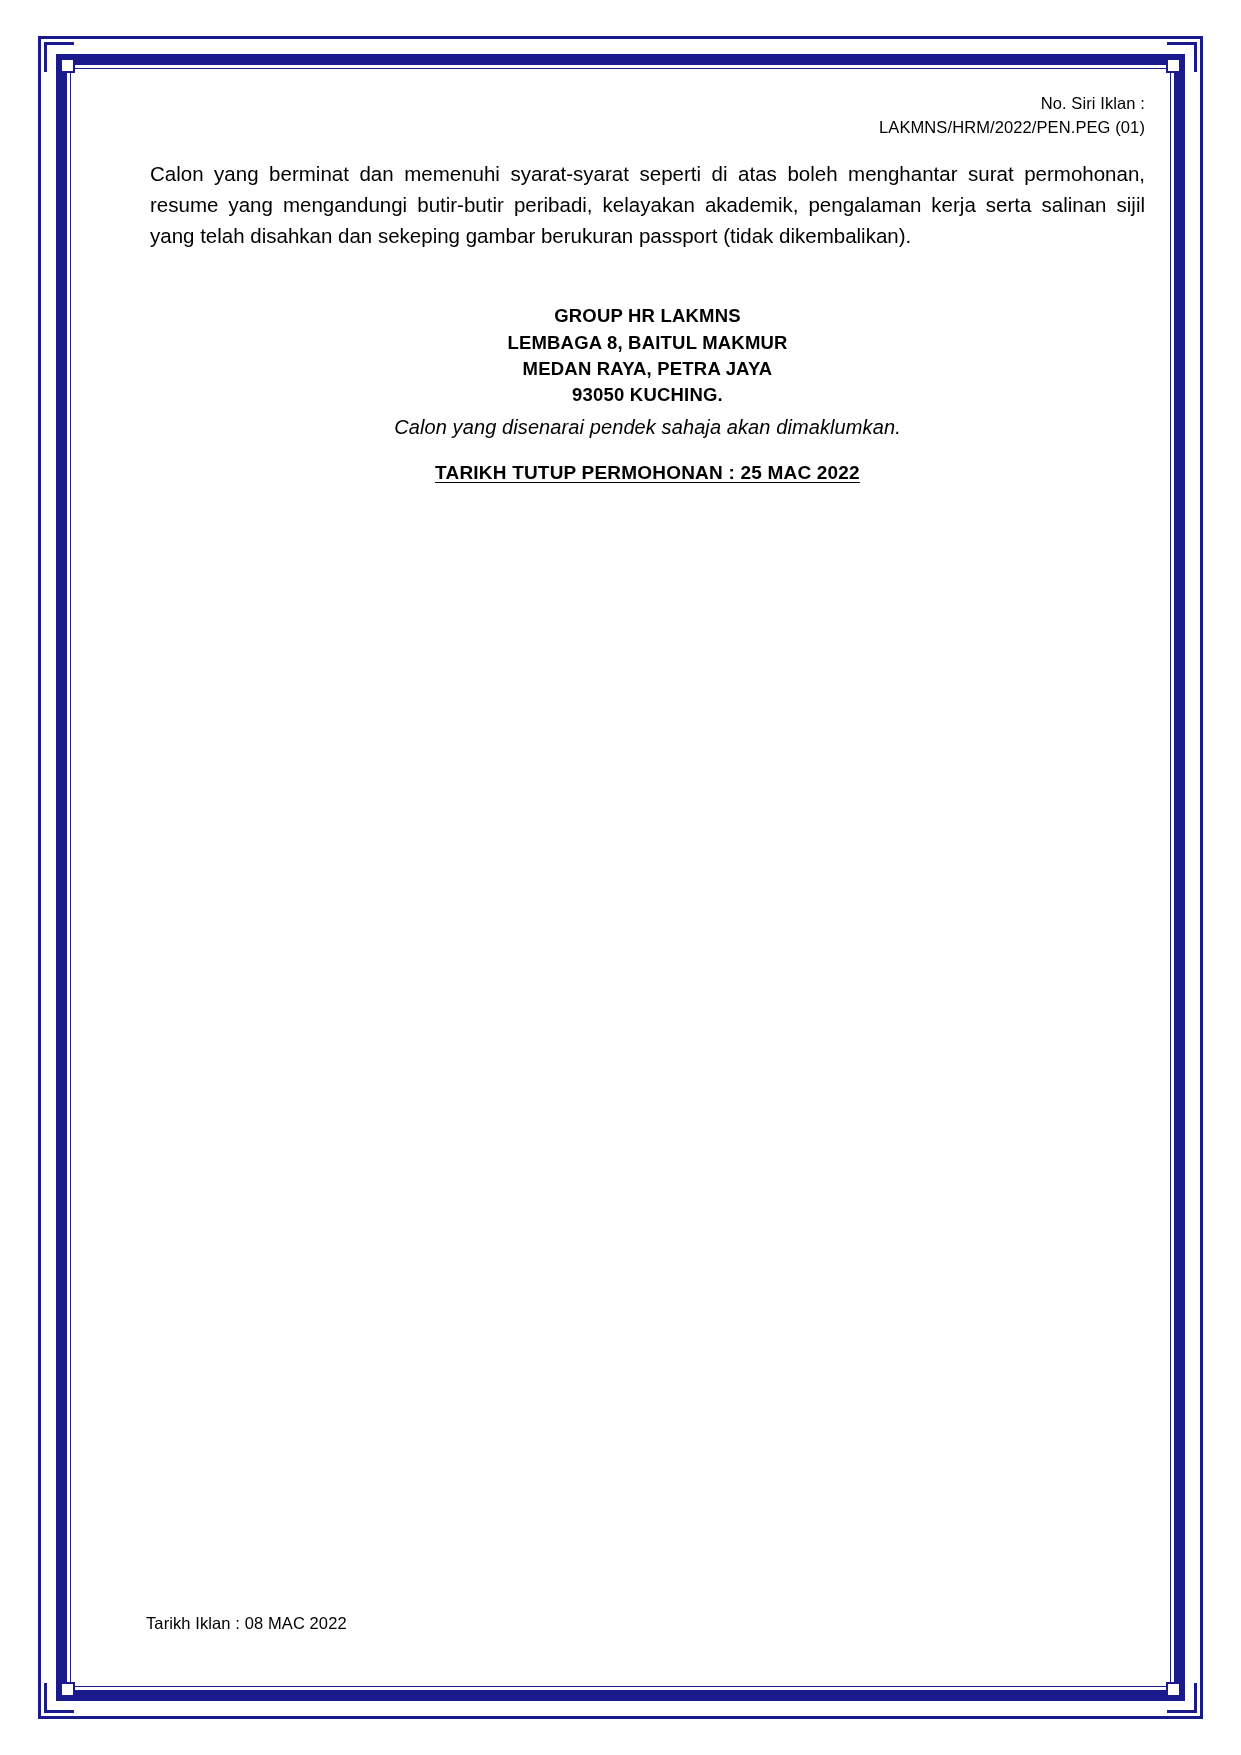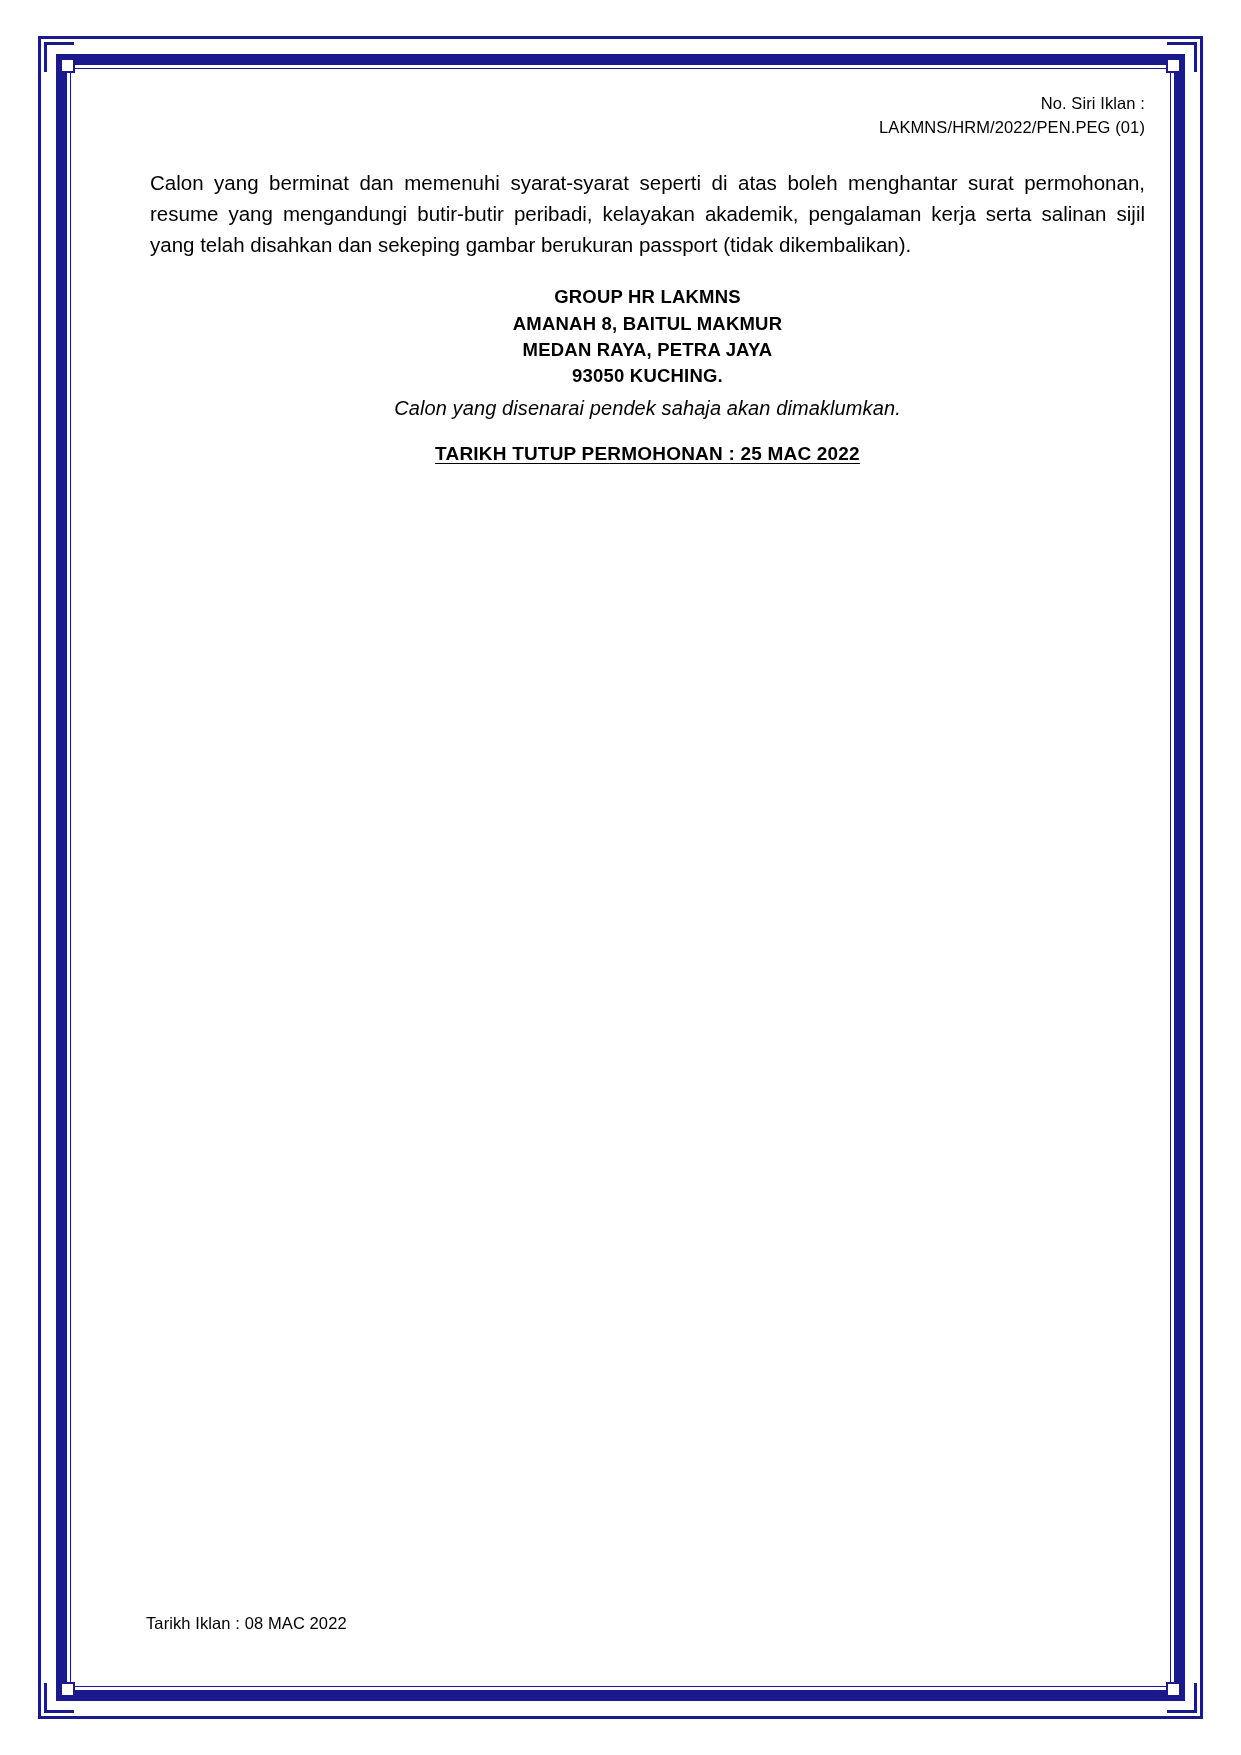--- a/index.html
+++ b/index.html
@@ -82,35 +82,35 @@
   }
 
   .serial-block {
     text-align: right;
     font-size: 16.5px;
     line-height: 1.45;
     letter-spacing: 0.1px;
   }
 
   .para {
-    margin-top: 27px;
+    margin-top: 18px;
     font-size: 20.5px;
     line-height: 1.52;
     text-align: justify;
     text-justify: inter-word;
   }
   .para.second {
     margin-top: 34px;
   }
   .para .bold {
     font-weight: bold;
   }
 
   .address-block {
-    margin-top: 24px;
+    margin-top: 52px;
     text-align: center;
     font-weight: bold;
     font-size: 18.5px;
     line-height: 1.42;
     letter-spacing: 0.2px;
   }
 
   .note-italic {
     margin-top: 5px;
     text-align: center;
@@ -164,21 +164,21 @@
     <div class="serial-block">
       <div>No. Siri Iklan :</div>
       <div>LAKMNS/HRM/2022/PEN.PEG (01)</div>
     </div>
 
     <div class="para">Calon yang berminat dan memenuhi syarat-syarat seperti di atas boleh menghantar surat permohonan, resume yang mengandungi butir-butir peribadi, kelayakan akademik, pengalaman kerja serta salinan sijil yang telah disahkan dan sekeping gambar berukuran passport (tidak dikembalikan).</div>
 
 
     <div class="address-block">
       <div>GROUP HR LAKMNS</div>
-      <div>AMANAH 8, BAITUL MAKMUR</div>
+      <div>LEMBAGA 8, BAITUL MAKMUR</div>
       <div>MEDAN RAYA, PETRA JAYA</div>
       <div>93050 KUCHING.</div>
       <div class="note-italic">Calon yang disenarai pendek sahaja akan dimaklumkan.</div>
     </div>
 
     <div class="closing-date"><span>TARIKH TUTUP PERMOHONAN : 25 MAC 2022</span></div>
 
   </div>
 
   <div class="footer-date">Tarikh Iklan : 08 MAC 2022</div>

